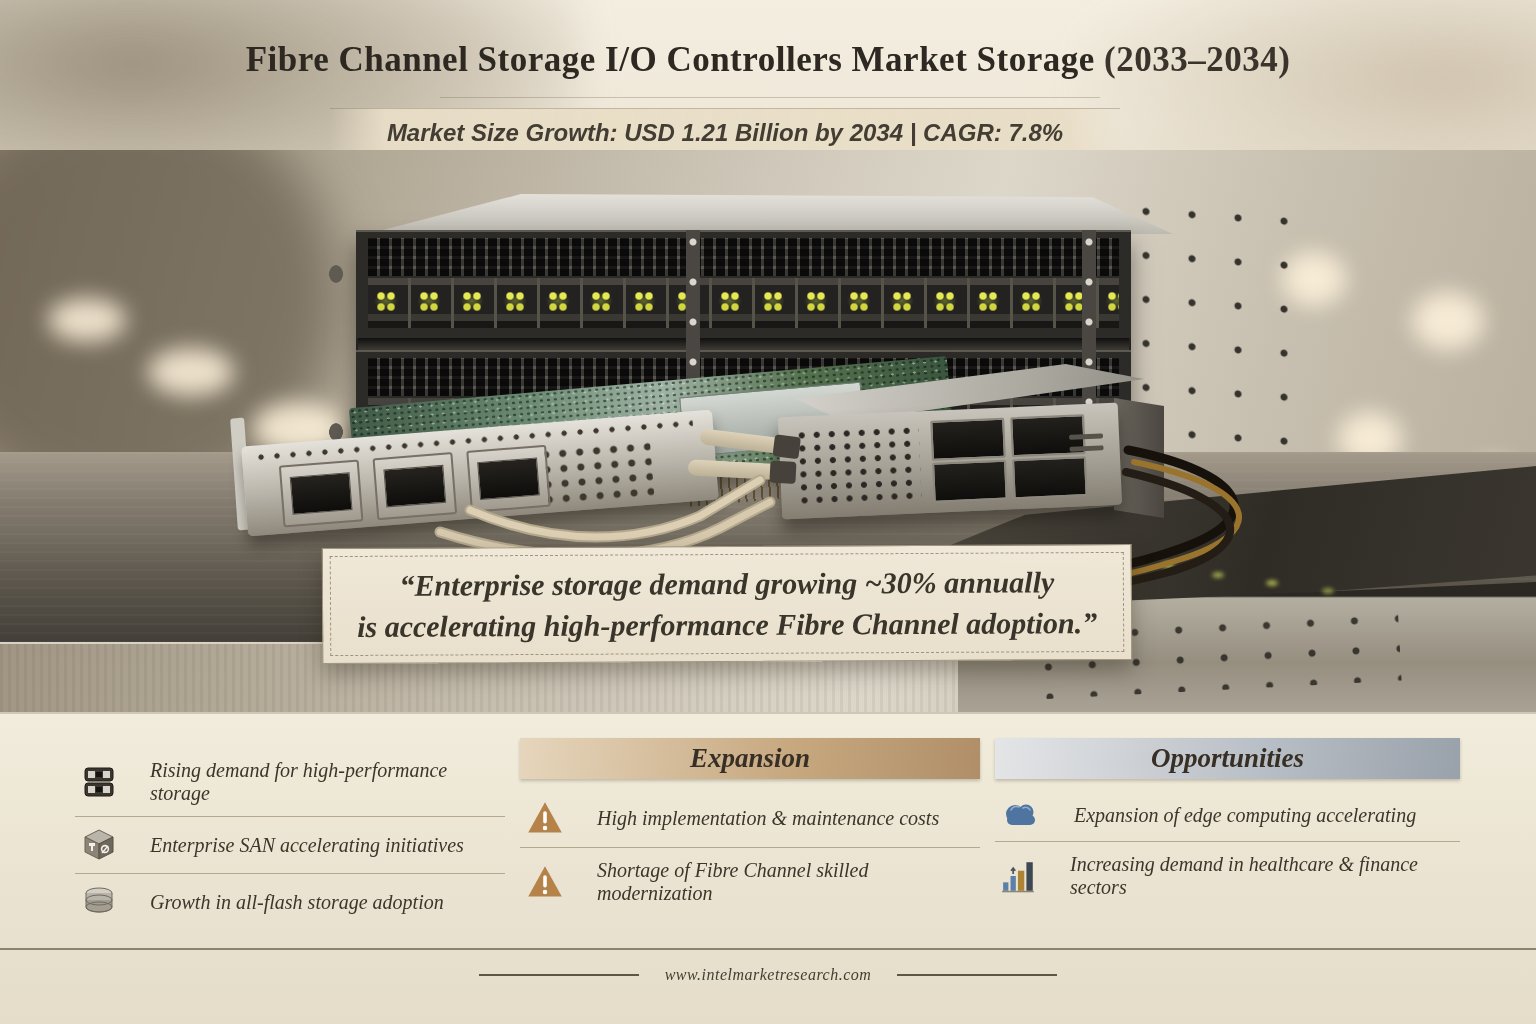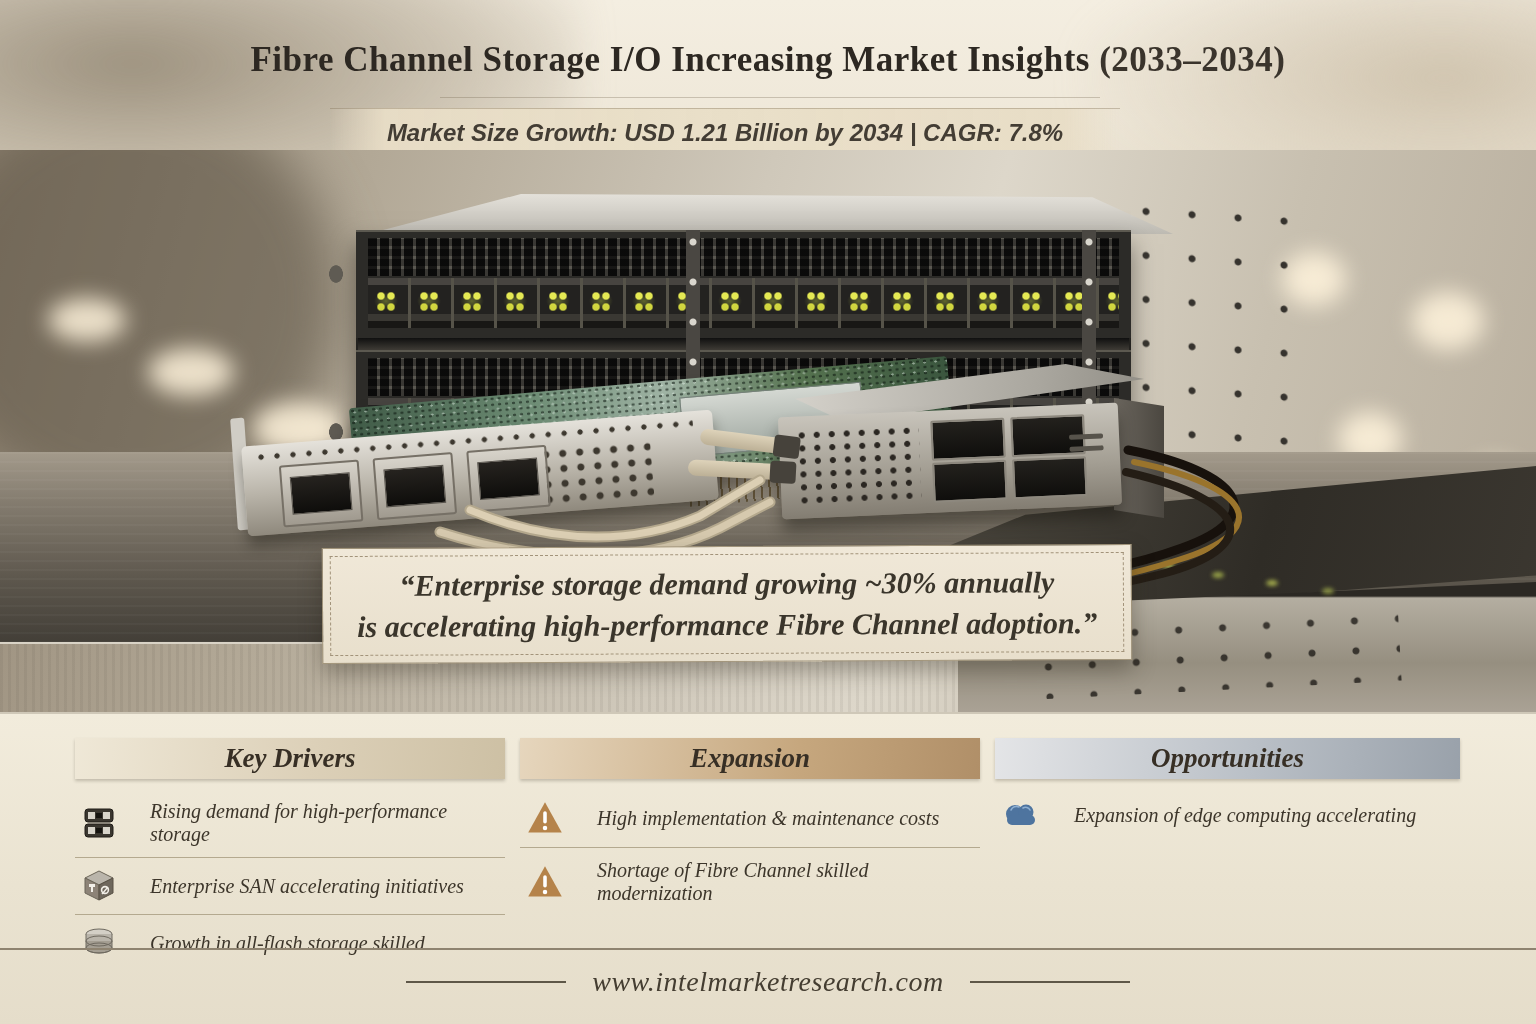--- a/index.html
+++ b/index.html
@@ -143,32 +143,32 @@
   .head-drivers{background:linear-gradient(100deg,#efe8d7 0%,#dcd0b8 55%,#cdc0a4 100%);}
   .head-challenges{background:linear-gradient(100deg,#e6d6bd 0%,#c6a77e 60%,#b08f68 100%);}
   .head-opps{background:linear-gradient(100deg,#e4e5e7 0%,#bac0c7 55%,#99a1aa 100%);text-align:right;}
   .rows{margin-top:10px;}
   .row{display:flex;align-items:center;gap:33px;padding:11px 6px;}
   .row + .row{border-top:1px solid #b4a98f;}
   .row-text{font-style:italic;font-size:20px;color:#3c352a;}
   .bottom-rule{left:0;top:234px;width:1536px;height:2px;background:#8e8370;}
   .footer{left:0;top:252px;width:1536px;display:flex;align-items:center;justify-content:center;gap:26px;}
   .footer-line{width:160px;height:2px;background:#5e5748;}
-  .footer-text{font-style:italic;font-size:28px;color:#443d31;letter-spacing:.5px;}
+  .footer-text{font-style:italic;font-size:16px;color:#443d31;letter-spacing:.5px;}
   .icon{flex:0 0 auto;}
 </style>
 </head>
 <body>
 
 <div class="stage">
 
   <div class="abs header-bg"></div>
   <div class="abs header-blur-left"></div>
   <div class="abs header-blur-right"></div>
-  <div class="abs page-title"><span>Fibre Channel Storage I/O Increasing Market Insights</span><span class="period"> (2033–2034)</span></div>
+  <div class="abs page-title"><span>Fibre Channel Storage I/O Controllers Market Storage</span><span class="period"> (2033–2034)</span></div>
   <div class="abs hairline"></div>
   <div class="abs sub-band">
     <div class="abs sub-text">Market Size Growth: USD 1.21 Billion by 2034 | CAGR: 7.8%</div>
   </div>
 
   <div class="abs hero">
     <div class="abs dark-patch" style="left:-80px;top:-60px;width:420px;height:420px;"></div>
     <div class="abs bokeh" style="left:48px;top:148px;width:78px;height:44px;"></div>
     <div class="abs bokeh" style="left:148px;top:198px;width:86px;height:48px;"></div>
     <div class="abs bokeh" style="left:252px;top:252px;width:92px;height:52px;"></div>
@@ -268,21 +268,20 @@
       <div class="abs quote-inner">
         <div class="quote-line">“Enterprise storage demand growing ~30% annually</div>
         <div class="quote-line">is accelerating high-performance Fibre Channel adoption.”</div>
       </div>
     </div>
   </div>
 
   <div class="abs bottom">
 
     <div class="abs col" style="left:75px;width:430px;">
-      <div class="col-head head-drivers">Key Drivers</div>
       <div class="rows">
         <div class="row">
           <svg class="icon" width="36" height="34" viewBox="0 0 34 34">
             <rect x="3" y="3" width="28" height="13" rx="3" fill="#3a362f" stroke="#201d18"></rect>
             <rect x="6" y="6" width="7" height="7" fill="#d8d4ca"></rect>
               <rect x="21" y="6" width="7" height="7" fill="#d8d4ca"></rect>
             <rect x="14" y="7" width="6" height="5" fill="#15130f"></rect>
             <rect x="3" y="18" width="28" height="13" rx="3" fill="#3a362f" stroke="#201d18"></rect>
             <rect x="6" y="21" width="7" height="7" fill="#d8d4ca"></rect>
               <rect x="21" y="21" width="7" height="7" fill="#d8d4ca"></rect>
@@ -303,21 +302,21 @@
           <div class="row-text">Enterprise SAN accelerating initiatives</div>
         </div>
         <div class="row">
           <svg class="icon" width="36" height="34" viewBox="0 0 34 34">
             <ellipse cx="17" cy="8" rx="13" ry="5" fill="#d3cfc6" stroke="#6f6a60"></ellipse>
             <path d="M4,8 v7 a13,5 0 0 0 26,0 v-7" fill="#b9b4aa" stroke="#6f6a60"></path>
             <path d="M4,15 v7 a13,5 0 0 0 26,0 v-7" fill="#a49e92" stroke="#6f6a60"></path>
             <ellipse cx="17" cy="15" rx="13" ry="5" fill="none" stroke="#6f6a60"></ellipse>
             <ellipse cx="17" cy="22" rx="13" ry="5" fill="none" stroke="#6f6a60"></ellipse>
           </svg>
-          <div class="row-text">Growth in all-flash storage skilled</div>
+          <div class="row-text">Growth in all-flash storage adoption</div>
         </div>
       </div>
     </div>
 
     <div class="abs col" style="left:520px;width:460px;">
       <div class="col-head head-challenges">Expansion</div>
       <div class="rows">
         <div class="row">
           <svg class="icon" width="38" height="36" viewBox="0 0 34 32">
             <path d="M17,2 L32,29 L2,29 Z" fill="#b5834a"></path>
@@ -343,20 +342,31 @@
         <div class="row">
           <svg class="icon" width="40" height="30" viewBox="0 0 40 28">
             <circle cx="14" cy="13" r="9" fill="#4e749f"></circle>
             <circle cx="25" cy="11" r="7.5" fill="#4e749f"></circle>
             <rect x="6" y="14" width="28" height="10" rx="5" fill="#4e749f"></rect>
             <path d="M10,9 a6,6 0 0 1 8,-3" fill="none" stroke="#8fb0d2" stroke-width="1.6" stroke-linecap="round"></path>
             <path d="M22,7 a5,5 0 0 1 7,2" fill="none" stroke="#8fb0d2" stroke-width="1.6" stroke-linecap="round"></path>
           </svg>
           <div class="row-text">Expansion of edge computing accelerating</div>
         </div>
+        <div class="row">
+          <svg class="icon" width="36" height="34" viewBox="0 0 34 32">
+            <rect x="2" y="22" width="5" height="8" fill="#5b81a8"></rect>
+            <rect x="9" y="16" width="5" height="14" fill="#5b81a8"></rect>
+            <path d="M11.5,9 v5 M9.5,11 l2,-2.5 2,2.5" fill="none" stroke="#4a5560" stroke-width="1.6"></path>
+            <rect x="16" y="11" width="6" height="19" fill="#ae8434"></rect>
+            <rect x="24" y="3" width="6" height="27" fill="#3d4852"></rect>
+            <rect x="1" y="30" width="30" height="1.4" fill="#8b8577"></rect>
+          </svg>
+          <div class="row-text">Increasing demand in healthcare &amp; finance sectors</div>
+        </div>
       </div>
     </div>
 
     <div class="abs bottom-rule"></div>
     <div class="abs footer">
       <div class="footer-line"></div>
       <div class="footer-text">www.intelmarketresearch.com</div>
       <div class="footer-line"></div>
     </div>
   </div>

